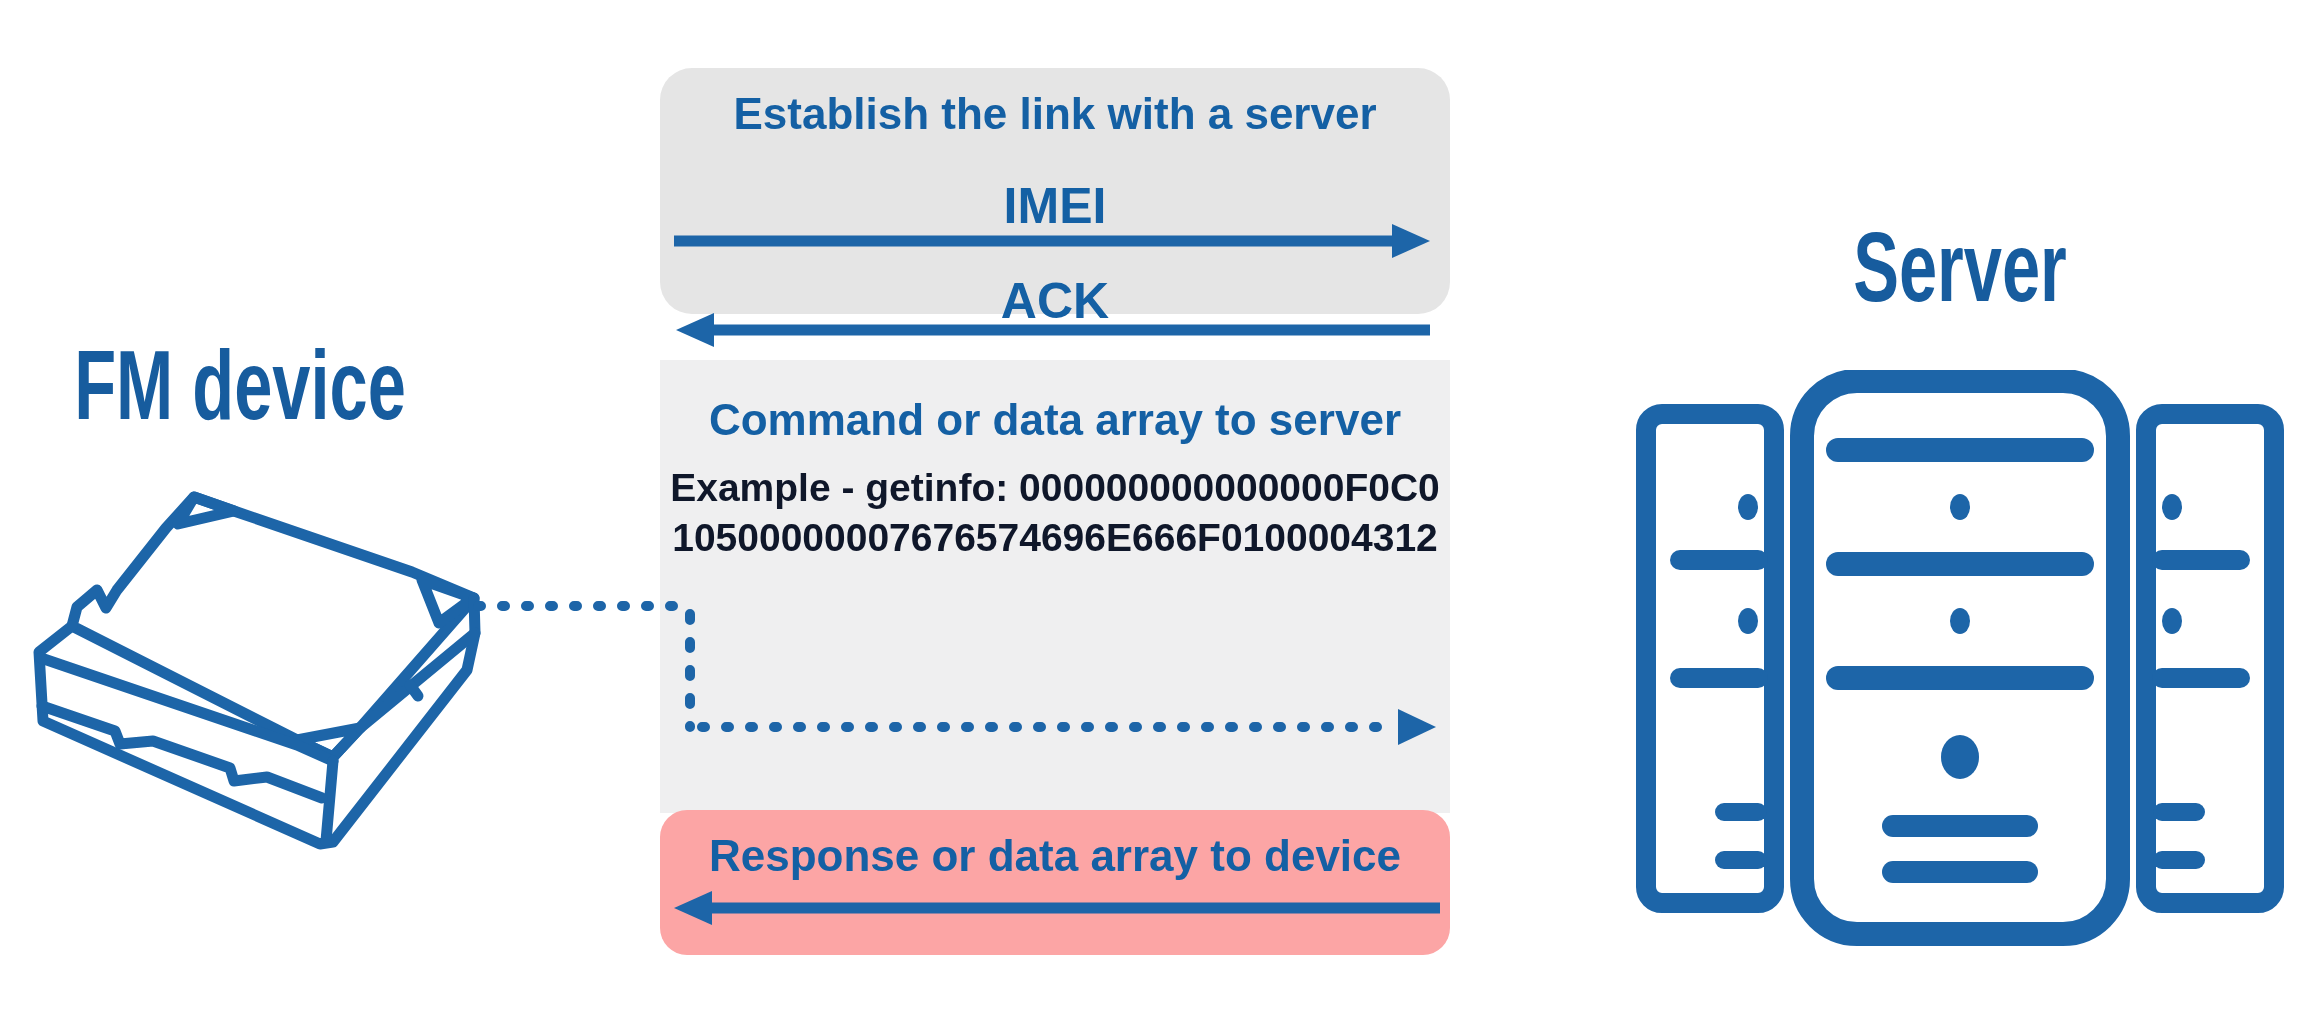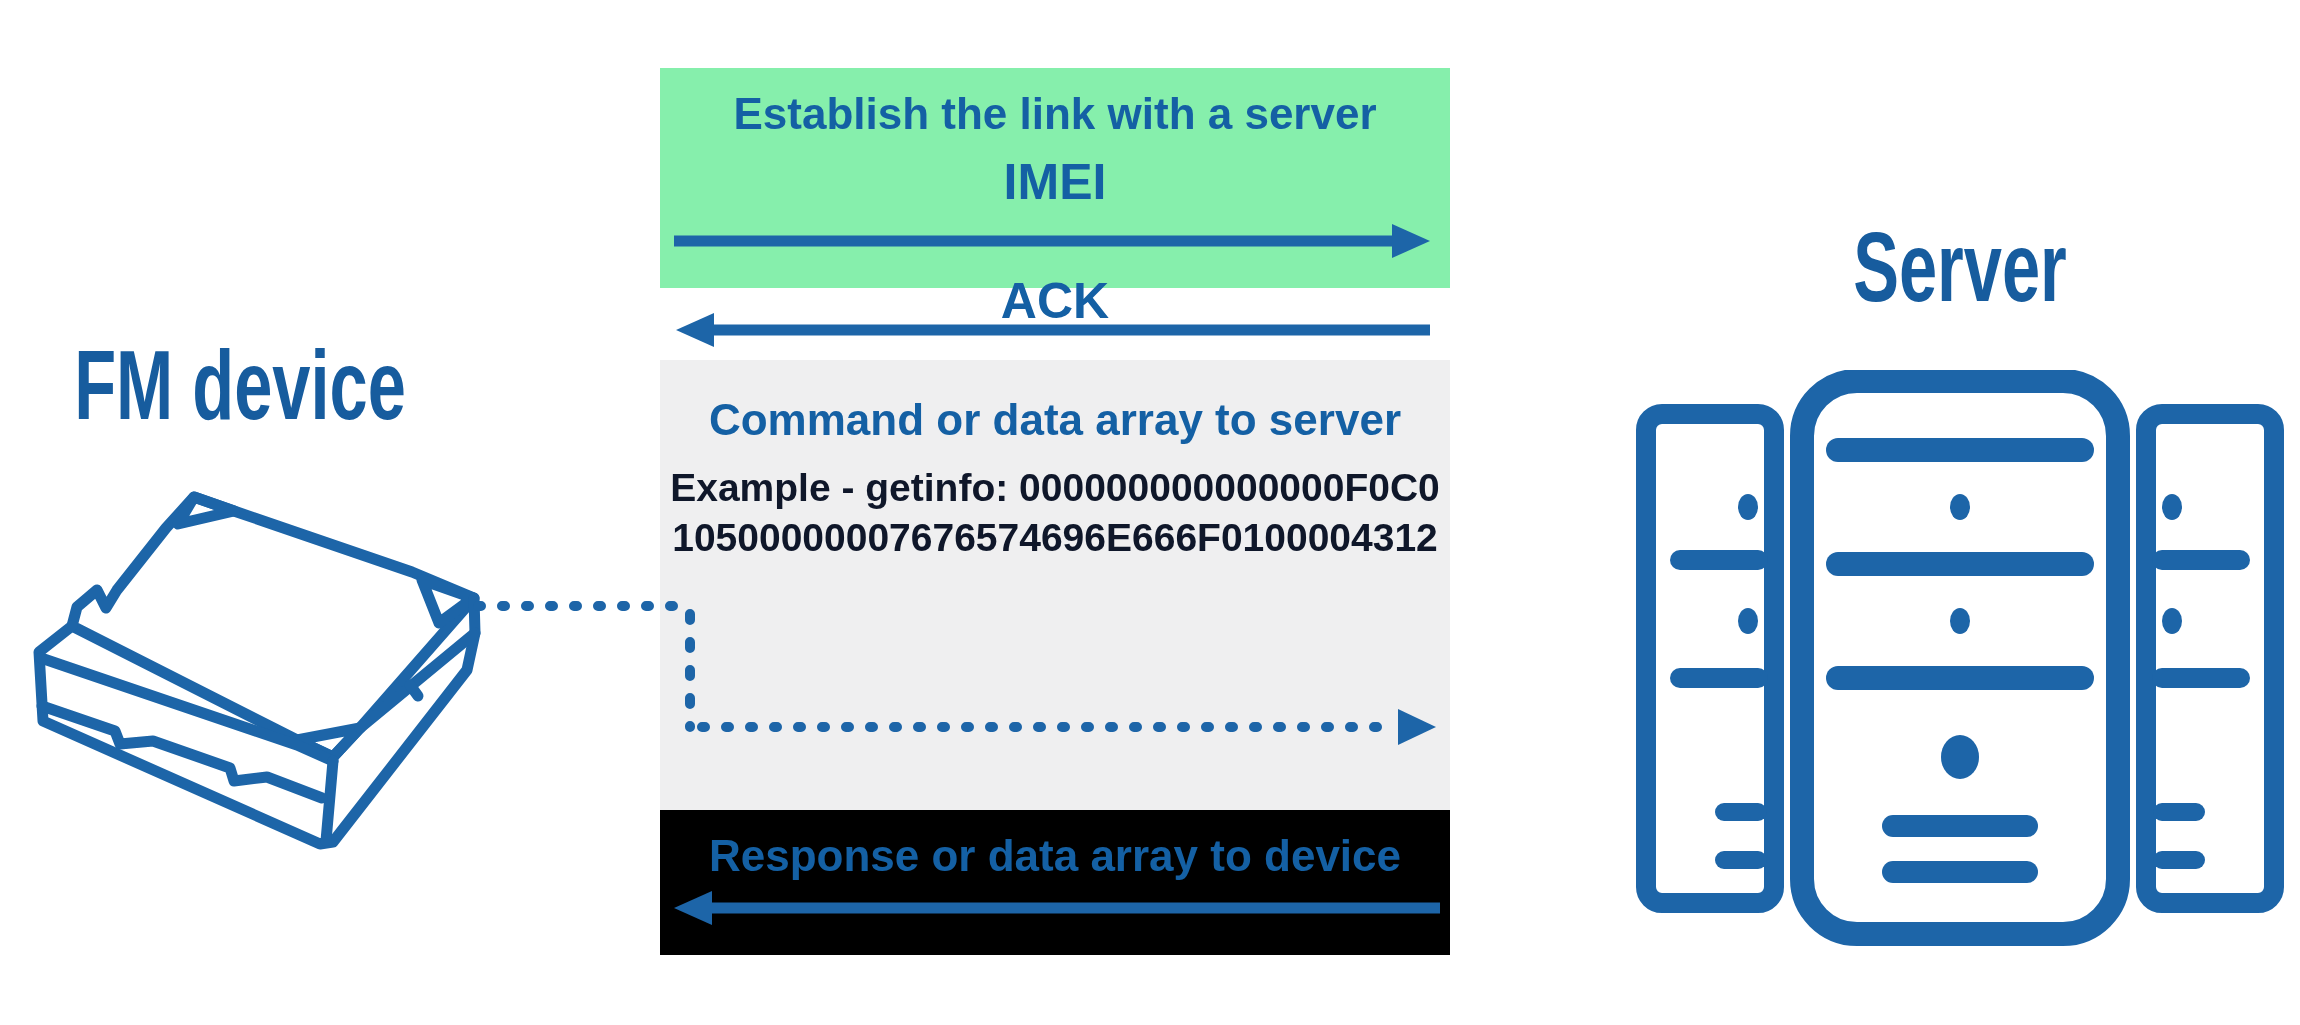--- a/index.html
+++ b/index.html
@@ -12,23 +12,23 @@
   
   .entity-label{
     font-weight:700;color:#175c9e;white-space:nowrap;
     transform:scaleX(0.70);transform-origin:center center;
     letter-spacing:0px;
   }
   #fm-label{left:20px;top:330px;width:440px;height:110px;font-size:98px;}
   #server-label{left:1740px;top:212px;width:440px;height:110px;font-size:98px;}
   
   .msg-box{left:660px;width:790px;}
-  #box-establish{top:68px;height:220px;background:#86efac;}
+  #box-establish{top:68px;height:246px;background:#e5e5e5;border-radius:32px;}
   #box-command{top:360px;height:453px;background:#efeff0;}
-  #box-response{top:810px;height:145px;background:#000000;}
+  #box-response{top:810px;height:145px;background:#fca5a5;border-radius:27px;}
   .box-title{left:0;width:100%;height:60px;font-size:44px;font-weight:700;color:#1460a4;}
   .proto-label{left:0;width:100%;height:60px;font-size:50px;font-weight:700;color:#1460a4;}
   .hex-line{left:0;width:100%;height:56px;font-size:39px;font-weight:600;color:#0f172a;white-space:nowrap;}
   .arrow-svg{left:0;width:790px;height:40px;}
   svg{display:block;}
 </style>
 </head>
 <body>
 
 <div id="canvas">
@@ -43,21 +43,21 @@
     <path d="M52 146 L19 172 L23 241 L300 364 L313 362 L447 190 L455 153 L454 118"></path>
     <path d="M21 178 L277 265 L313 281"></path>
     <path d="M340 248 L455 153"></path>
     <path d="M313 281 L306 361"></path>
     <path d="M22 226 L95 251 L100 264 L133 261 L210 288 L214 301 L247 297 L302 318"></path>
     <path d="M390 205 L398 216"></path>
   </svg>
 
   <div id="box-establish" class="abs msg-box">
     <div class="abs ctr box-title" style="top:16px;">Establish the link with a server</div>
-    <div class="abs ctr proto-label" style="top:84px;text-align:center;">IMEI</div>
+    <div class="abs ctr proto-label" style="top:108px;text-align:center;">IMEI</div>
     <svg class="abs arrow-svg" style="top:153px;" viewBox="0 0 790 40">
       <line x1="14" y1="20" x2="732" y2="20" stroke="#1d65a8" stroke-width="11"></line>
       <polygon points="732,3 770,20 732,37" fill="#1d65a8"></polygon>
     </svg>
     <div class="abs ctr proto-label" style="top:203px;">ACK</div>
     <svg class="abs arrow-svg" style="top:242px;" viewBox="0 0 790 40">
       <line x1="54" y1="20" x2="770" y2="20" stroke="#1d65a8" stroke-width="11"></line>
       <polygon points="54,3 16,20 54,37" fill="#1d65a8"></polygon>
     </svg>
   </div>

